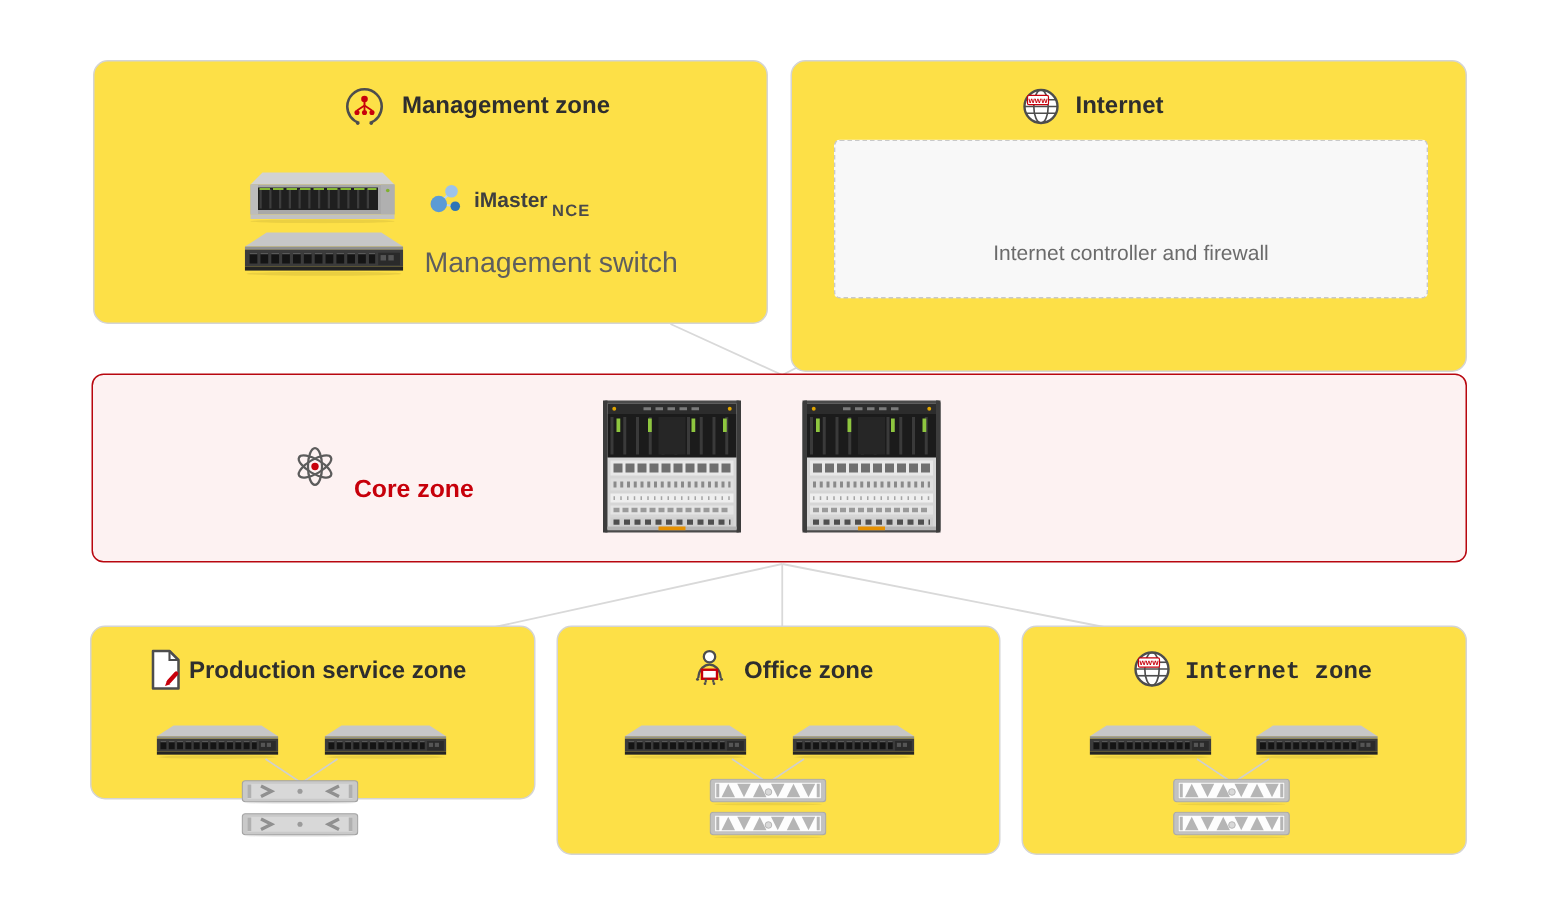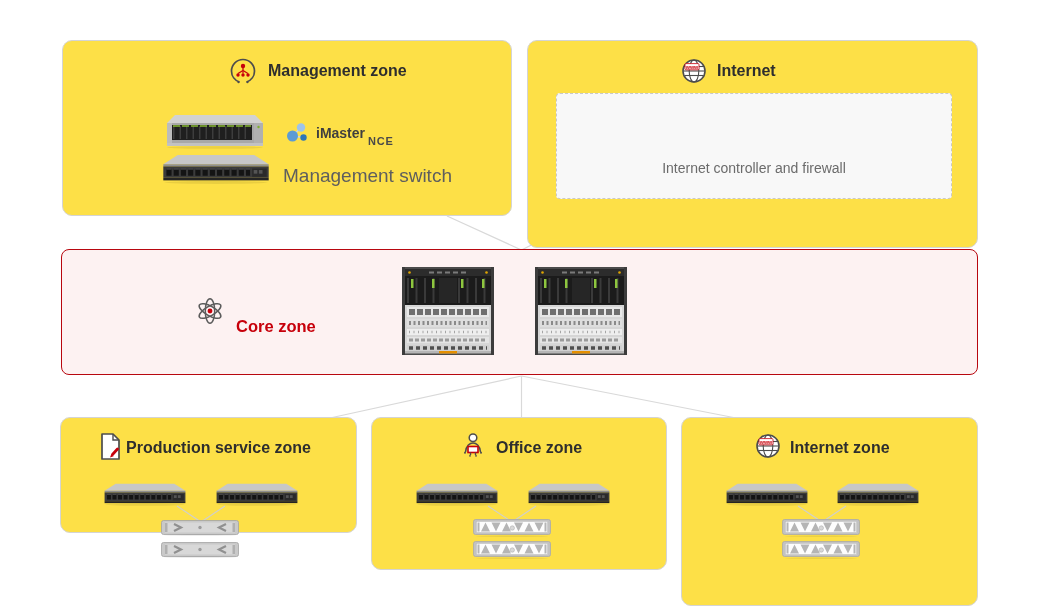--- a/index.html
+++ b/index.html
@@ -236,21 +236,21 @@
         <use href="#sym-switch"></use>
       </svg>
     <svg class="device" style="left:101px;top:101px;" width="78" height="18">
         <use href="#sym-app-zigzag"></use>
       </svg>
     <svg class="device" style="left:101px;top:123px;" width="78" height="18">
         <use href="#sym-app-zigzag"></use>
       </svg>
   </div>
 
-  <div class="card" style="left:681px;top:417px;width:297px;height:189px;">
+  <div class="card" style="left:681px;top:417px;width:297px;height:153px;font-family:Liberation Mono, monospace;">
     <svg class="abs" style="left:72px;top:14px;" width="28" height="28">
         <use href="#sym-globe"></use>
       </svg>
     <div class="zone-title" style="left:108px;top:21px;">Internet zone</div>
     <svg class="overlay" width="297" height="153">
       <path d="M116,88 L140,104 L164,88" fill="none" stroke="#cfcfcf" stroke-width="1.1"></path>
     </svg>
     <svg class="device" style="left:43px;top:64px;" width="84" height="24">
         <use href="#sym-switch"></use>
       </svg>

